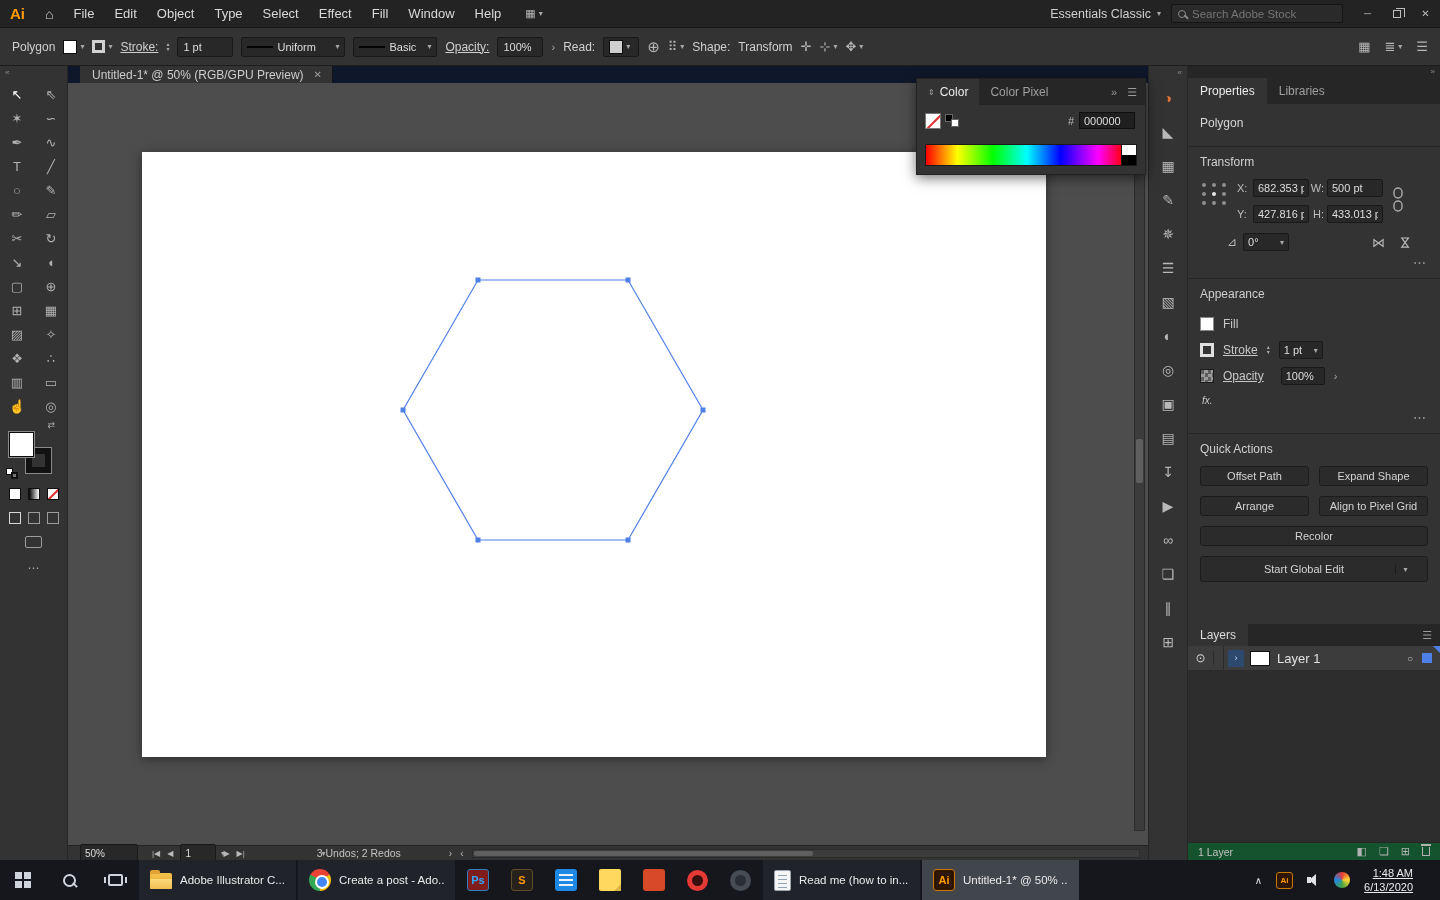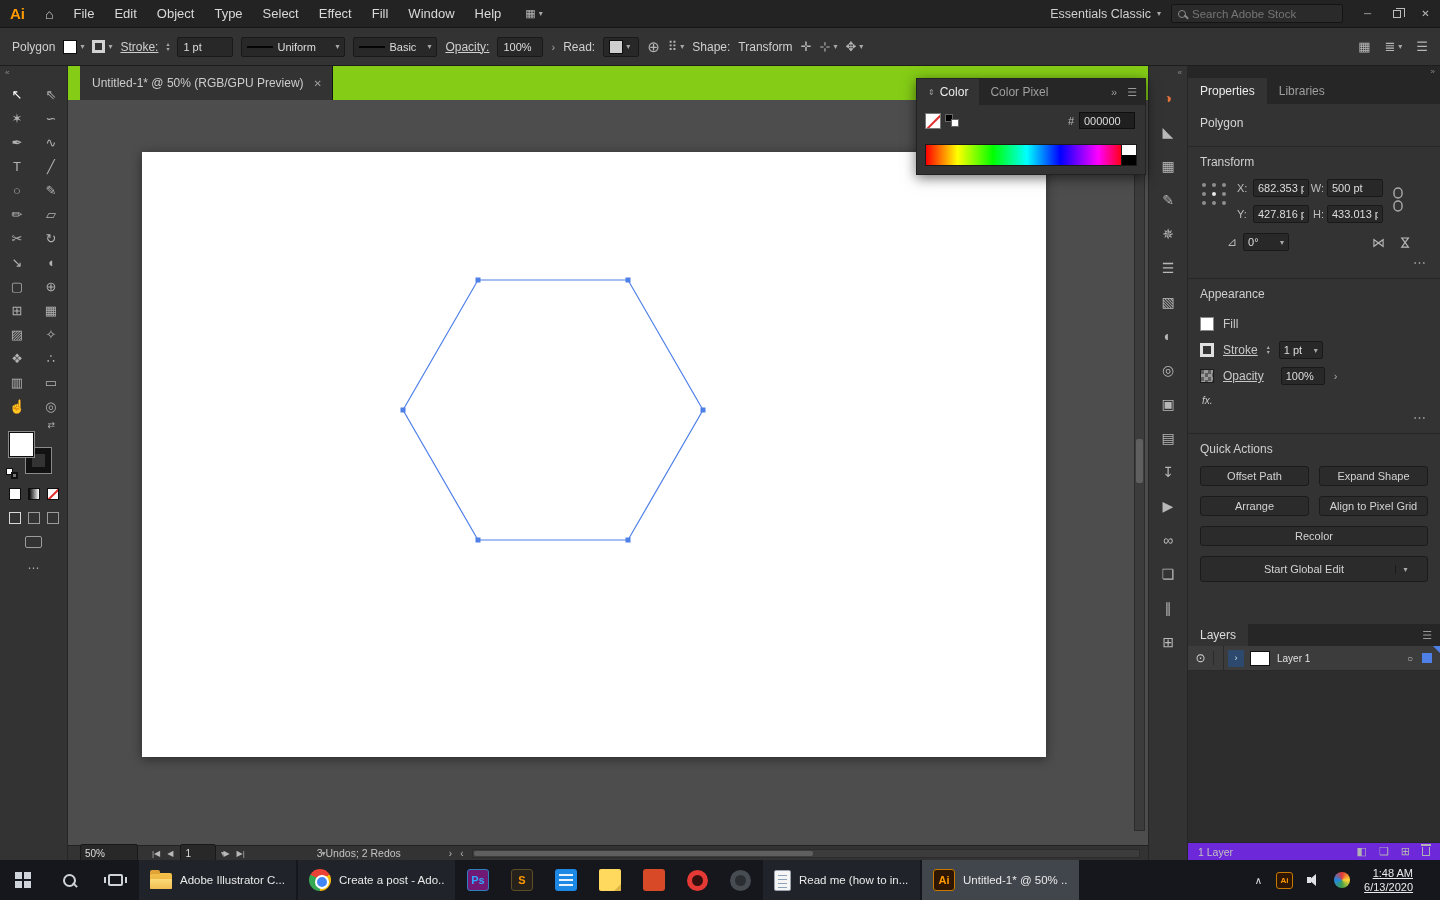--- a/index.html
+++ b/index.html
@@ -57,21 +57,21 @@
   .mini-sq { width:12px; height:12px; border:1px solid #0f0f0f; position:relative; }
   .mini-color { background:#fff; }
   .mini-grad { background:linear-gradient(90deg,#000,#fff); }
   .mini-none { background:#fff; overflow:hidden; }
   .mini-none::after { content:""; position:absolute; left:-2px; top:4px; width:16px; height:2px; background:#e03030; transform:rotate(-45deg); }
   .mode-sq { width:12px; height:12px; border:1px solid #9c9c9c; }
   .screen-btn { width:17px; height:12px; border:1px solid #9c9c9c; border-radius:2px; margin:12px auto 0; }
   .tb-more { text-align:center; margin-top:13px; color:#adadad; font-size:12px; }
 
   
-  .tabbar { position:absolute; left:68px; top:66px; right:292px; height:34px; background:#84cc16; display:flex; z-index:5; }
+  .tabbar { position:absolute; left:68px; top:66px; right:292px; height:17px; background:#0f172a; display:flex; z-index:5; }
   .doc-tab { background:#333; display:flex; align-items:center; gap:10px; padding:0 10px 0 12px; margin-left:12px; font-size:12px; color:#cccccc; border-right:1px solid #141414; }
   .tab-close { font-size:10px; color:#9e9e9e; }
 
   
   .canvas { position:absolute; left:68px; top:92px; right:292px; bottom:55px; background:#4d4d4d; overflow:hidden; z-index:1; }
   .artboard { position:absolute; left:74px; top:60px; width:904px; height:605px; background:#fff; box-shadow:0 2px 10px rgba(0,0,0,.45); }
   .vscroll { position:absolute; top:0; right:3px; width:11px; bottom:14px; background:#3c3c3c; border:1px solid #2c2c2c; }
   .vthumb { position:absolute; left:1px; right:1px; top:47%; height:44px; background:#5f5f5f; border-radius:2px; }
 
   
@@ -150,26 +150,26 @@
   
   .layers { flex:1; display:flex; flex-direction:column; margin-top:42px; min-height:0; }
   .layers-head { height:22px; background:#262626; display:flex; align-items:center; flex:none; }
   .layers-tab { background:#333; height:22px; display:flex; align-items:center; padding:0 12px; font-size:12px; color:#dcdcdc; }
   .layers-head .ham { margin-left:auto; padding-right:8px; color:#9a9a9a; font-size:11px; }
   .layer-row { height:25px; background:#3c3c3c; border-bottom:1px solid #2a2a2a; display:flex; align-items:center; flex:none; position:relative; }
   .lr-eye { width:26px; text-align:center; color:#d0d0d0; font-size:12px; border-right:1px solid #2a2a2a; }
   .lr-lockcol { width:10px; height:100%; border-right:1px solid #2a2a2a; }
   .lr-chev { width:16px; height:17px; margin-left:4px; background:#2d4a6e; color:#cfe0f4; font-size:9px; display:flex; align-items:center; justify-content:center; }
   .lr-thumb { width:20px; height:15px; background:#fff; border:1px solid #111; margin:0 7px 0 6px; }
-  .lr-name { font-size:10px; color:#e2e2e2; }
+  .lr-name { font-size:13px; color:#e2e2e2; }
   .lr-target { margin-left:auto; color:#bdbdbd; font-size:10px; }
   .lr-sel { width:10px; height:10px; background:#4f80e8; margin:0 8px 0 9px; }
   .lr-corner { position:absolute; right:0; top:0; width:0; height:0; border-top:7px solid #4f80e8; border-left:7px solid transparent; }
   .layers-empty { flex:1; background:#2d2d2d; }
-  .layers-foot { height:18px; background:#6d28d9; border-top:1px solid #262626; display:flex; align-items:center; font-size:10.5px; color:#c2c2c2; padding:0 10px; flex:none; }
+  .layers-foot { height:18px; background:#14532d; border-top:1px solid #262626; display:flex; align-items:center; font-size:10.5px; color:#c2c2c2; padding:0 10px; flex:none; }
   .lf-icons { margin-left:auto; display:flex; gap:12px; align-items:center; color:#b2b2b2; font-size:11px; }
   .trash { width:8px; height:9px; border:1px solid #b2b2b2; border-top:none; position:relative; border-radius:0 0 1px 1px; }
   .trash::before { content:""; position:absolute; top:-3px; left:-2px; width:10px; height:1.5px; background:#b2b2b2; }
 
   
   .taskbar { position:absolute; left:0; right:0; bottom:0; height:40px; background:#15171c; display:flex; align-items:stretch; z-index:50; font-size:12px; color:#e8e8e8; }
   .tb-btn { width:46px; display:flex; align-items:center; justify-content:center; flex:none; }
   .win-start { display:grid; grid-template-columns:7px 7px; grid-template-rows:7px 7px; gap:1.5px; }
   .win-start i { background:#cfd3da; }
   .search-circle { width:13px; height:13px; border:2px solid #cfd3da; border-radius:50%; position:relative; }
@@ -181,21 +181,21 @@
   .tb-app { display:flex; align-items:center; gap:8px; padding:0 11px; flex:none; }
   .tb-app.labeled { width:157px; background:#202329; margin:0 1px; }
   .tb-app.active { background:#41454c; }
   .tb-label { font-size:11.5px; color:#eaeaea; white-space:nowrap; overflow:hidden; text-overflow:clip; }
   .tb-ico { width:22px; height:22px; flex:none; display:flex; align-items:center; justify-content:center; font-size:11px; font-weight:bold; border-radius:3px; }
   .ic-folder { background:linear-gradient(#f3c14b,#e9a83a); border-radius:2px; height:16px; width:22px; position:relative; margin-top:2px; }
   .ic-folder::before { content:""; position:absolute; top:-3px; left:0; width:10px; height:4px; background:#e2a336; border-radius:2px 2px 0 0; }
   .ic-folder::after { content:""; position:absolute; left:0; right:0; bottom:0; height:10px; background:linear-gradient(#fbda79,#f1bd52); border-radius:1px; }
   .ic-chrome { border-radius:50%; background:conic-gradient(from -60deg,#ea4335 0 120deg,#fbbc05 120deg 240deg,#34a853 240deg 360deg); position:relative; }
   .ic-chrome::after { content:""; position:absolute; left:50%; top:50%; width:10px; height:10px; margin:-5px; background:#4285f4; border:2px solid #fff; border-radius:50%; }
-  .ic-ps { background:#701a75; color:#31a8ff; border:1px solid #2f7fbf; }
+  .ic-ps { background:#7f1d1d; color:#31a8ff; border:1px solid #2f7fbf; }
   .ic-s { background:#26221b; color:#ff9800; border:1px solid #5d4c28; }
   .ic-blueapp { background:#1e88e5; position:relative; }
   .ic-blueapp::after { content:""; position:absolute; inset:5px 4px 4px; background:repeating-linear-gradient(rgba(255,255,255,.9) 0 2px, transparent 2px 5px); }
   .ic-sticky { background:#ffd95e; border-radius:2px; position:relative; }
   .ic-sticky::after { content:""; position:absolute; right:0; bottom:0; border-bottom:7px solid #dcb445; border-left:7px solid transparent; }
   .ic-orangeapp { background:#d84a27; }
   .ic-reddot { border-radius:50%; border:5px solid #e53935; background:#36100f; width:21px; height:21px; }
   .ic-darkdot { border-radius:50%; background:#474c52; position:relative; width:21px; height:21px; }
   .ic-darkdot::after { content:""; position:absolute; inset:5px; border-radius:50%; background:#2a2d31; }
   .ic-notepad { width:17px; height:21px; background:#f5f5f5; border:1px solid #9aa5b0; border-radius:2px; position:relative; }

